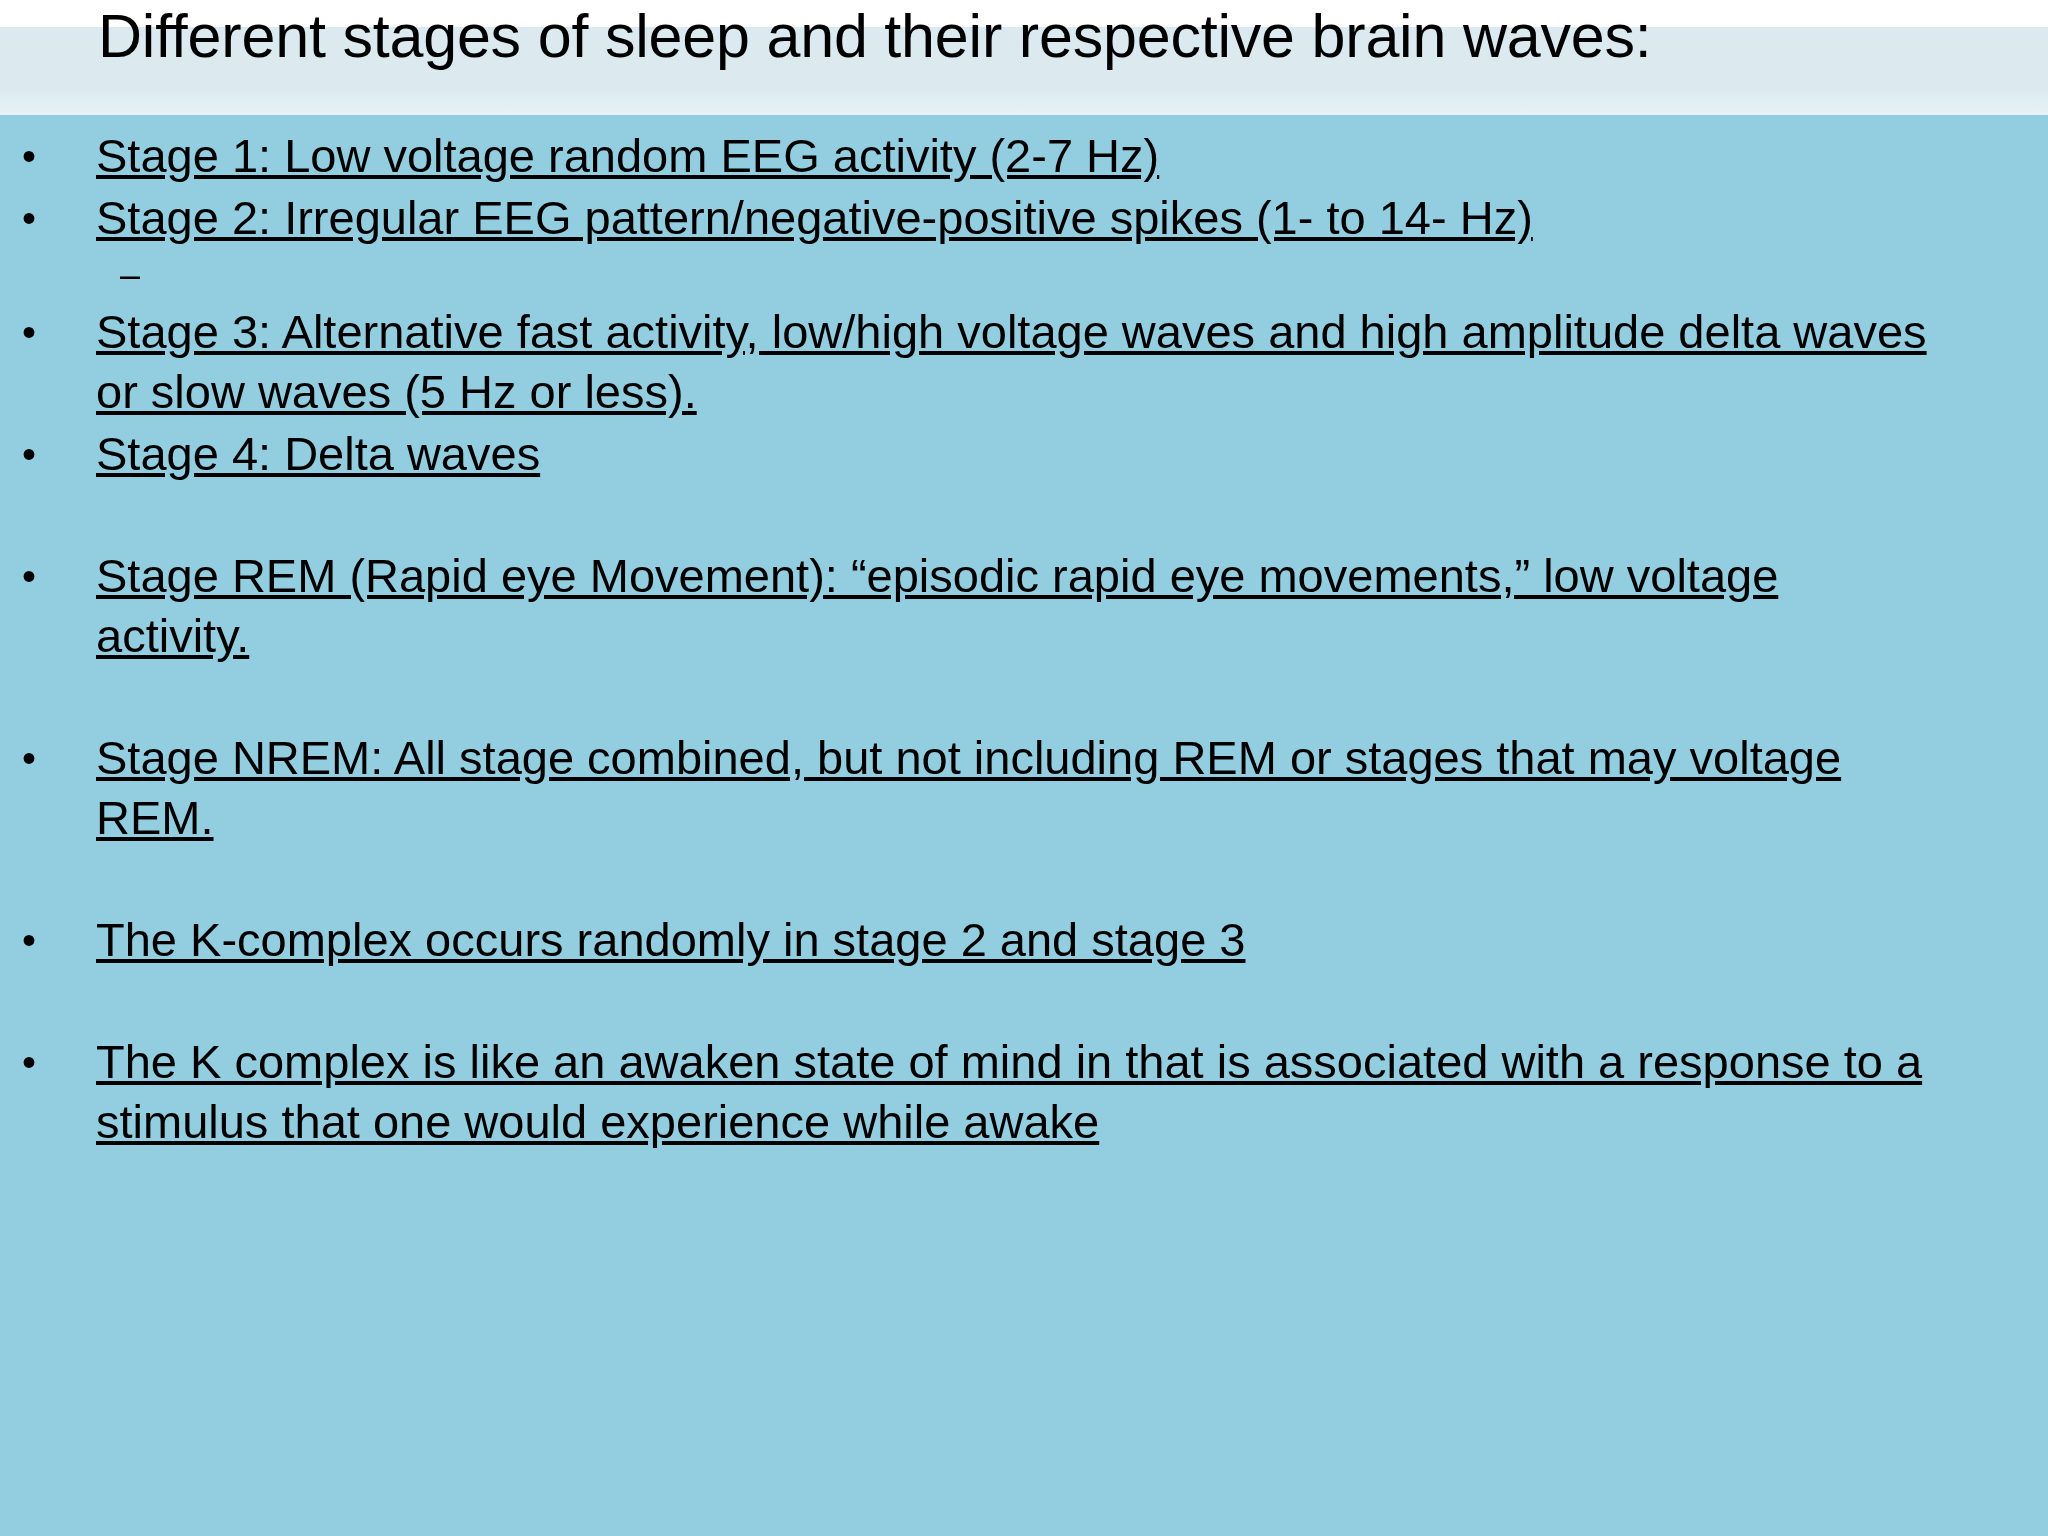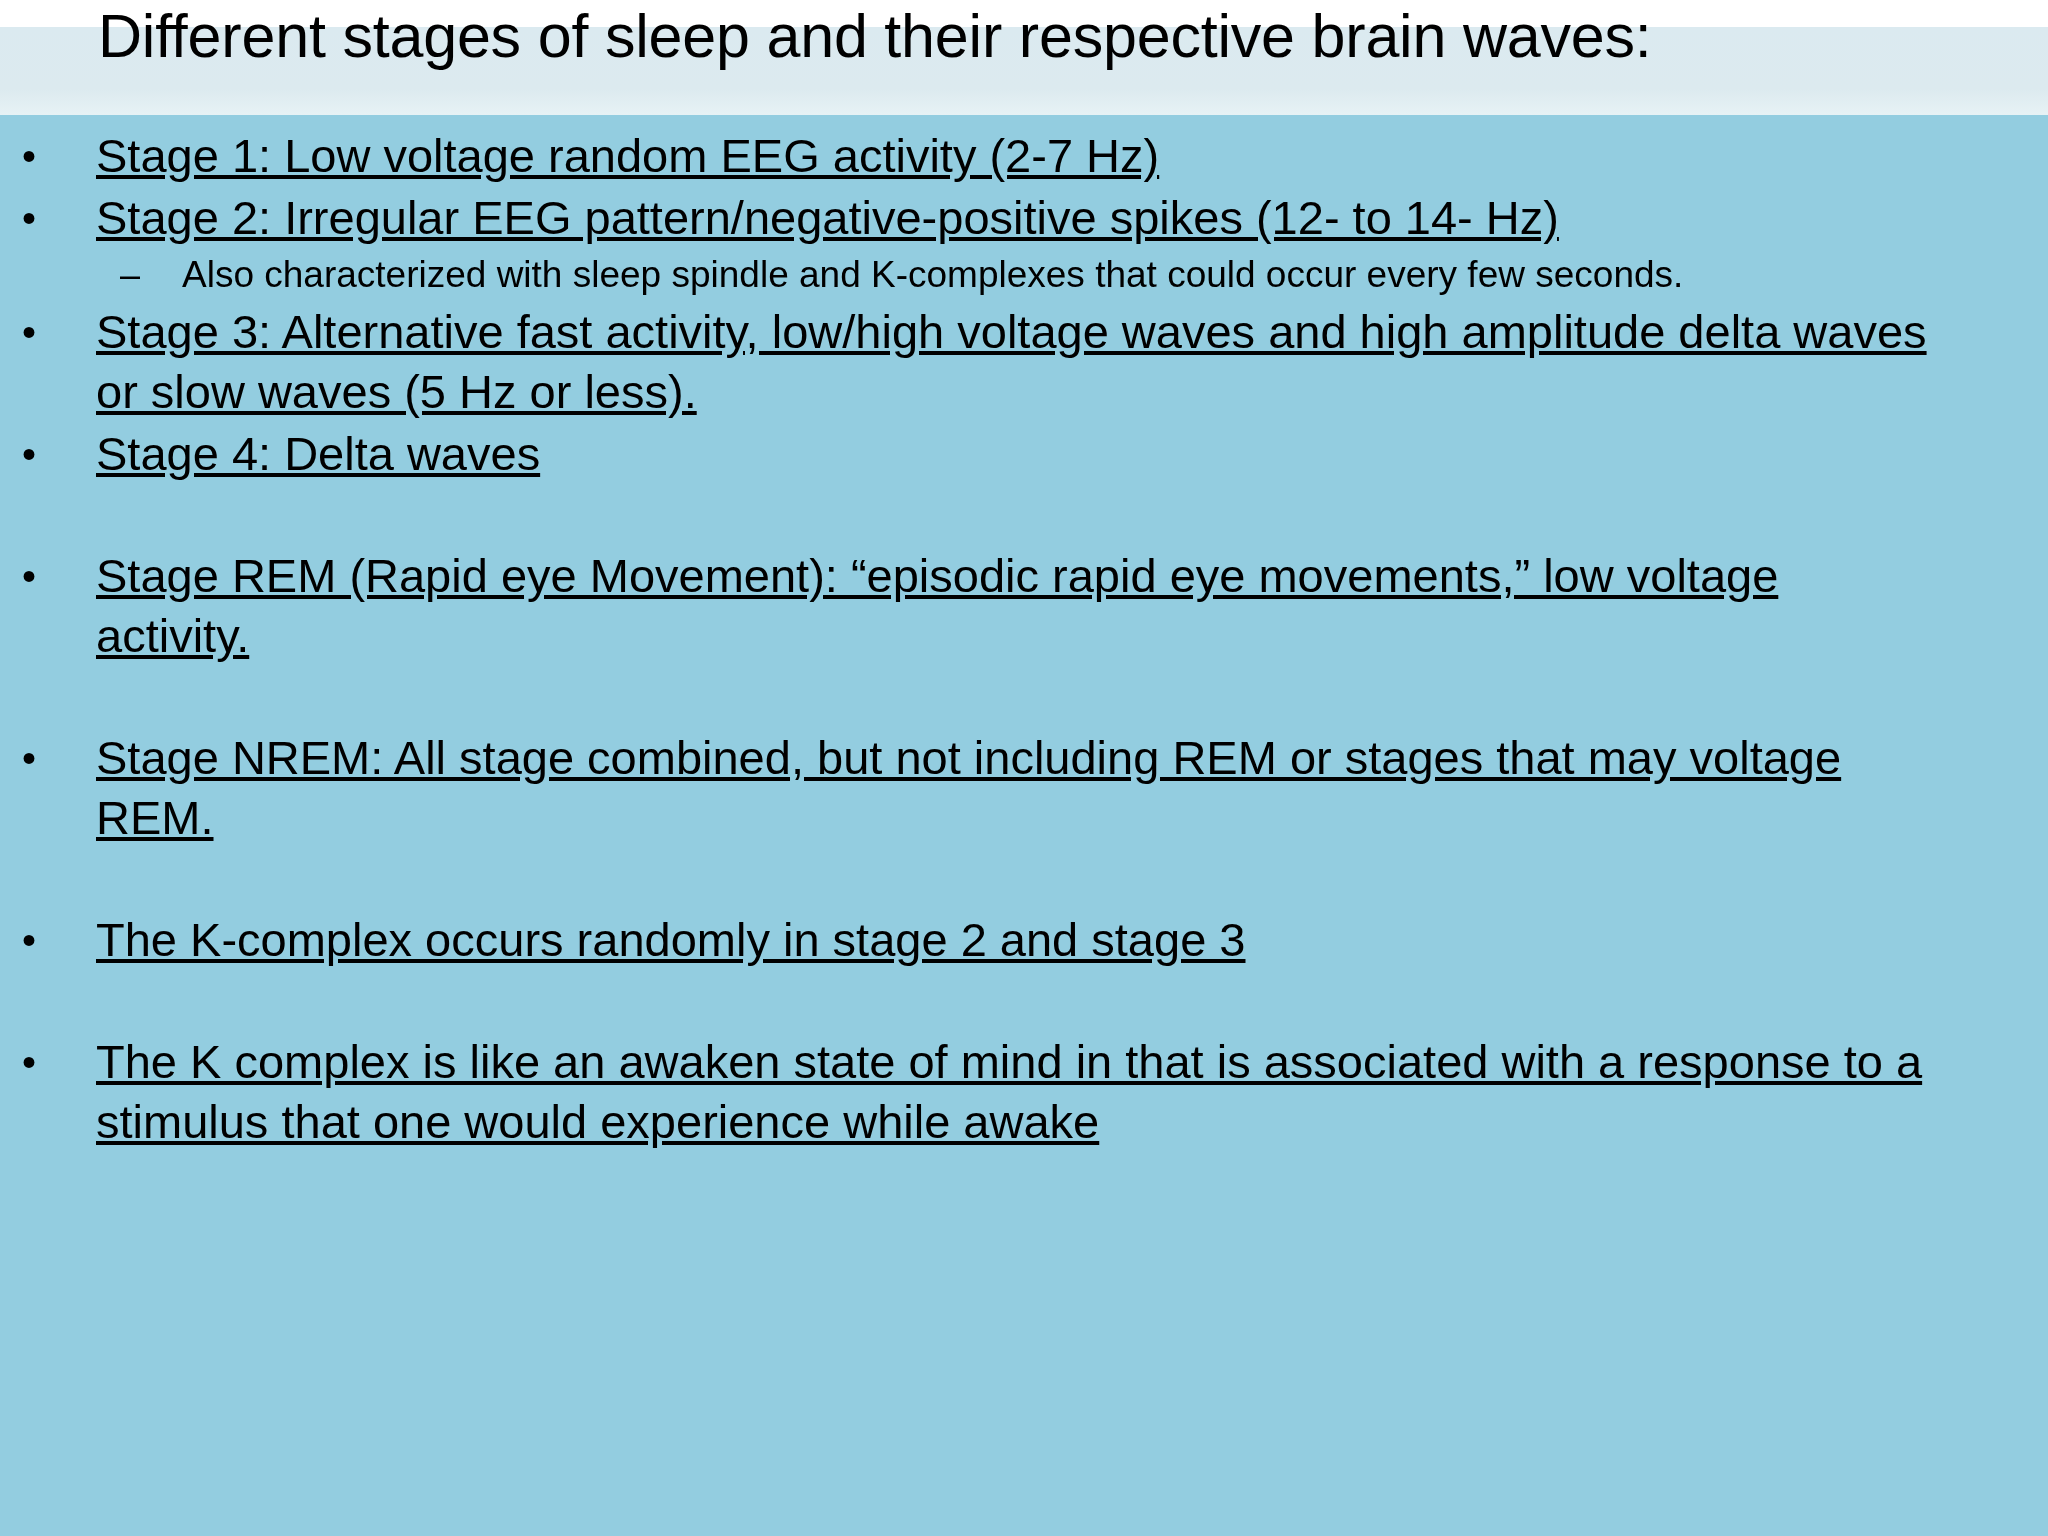--- a/index.html
+++ b/index.html
@@ -122,25 +122,24 @@
     <div class="title-text">Different stages of sleep and their respective brain waves:</div>
   </div>
 
   <div class="body-block">
       <div class="bullet-row level-1">
         <span class="marker">•</span>
         <span class="bullet-text">Stage 1: Low voltage random EEG activity (2-7 Hz)</span>
       </div>
       <div class="bullet-row level-1">
         <span class="marker">•</span>
-        <span class="bullet-text">Stage 2: Irregular EEG pattern/negative-positive spikes (12- to 14- Hz)</span>
+        <span class="bullet-text">Stage 2: Irregular EEG pattern/negative-positive spikes (1- to 14- Hz)</span>
       </div>
       <div class="bullet-row level-2">
         <span class="marker">–</span>
-        <span class="bullet-text">Also characterized with sleep spindle and K-complexes that could occur every few seconds.</span>
       </div>
       <div class="bullet-row level-1">
         <span class="marker">•</span>
         <span class="bullet-text">Stage 3: Alternative fast activity, low/high voltage waves and high amplitude delta waves or slow waves (5 Hz or less).</span>
       </div>
       <div class="bullet-row level-1">
         <span class="marker">•</span>
         <span class="bullet-text">Stage 4: Delta waves</span>
       </div>
       <div class="spacer-1"></div>

